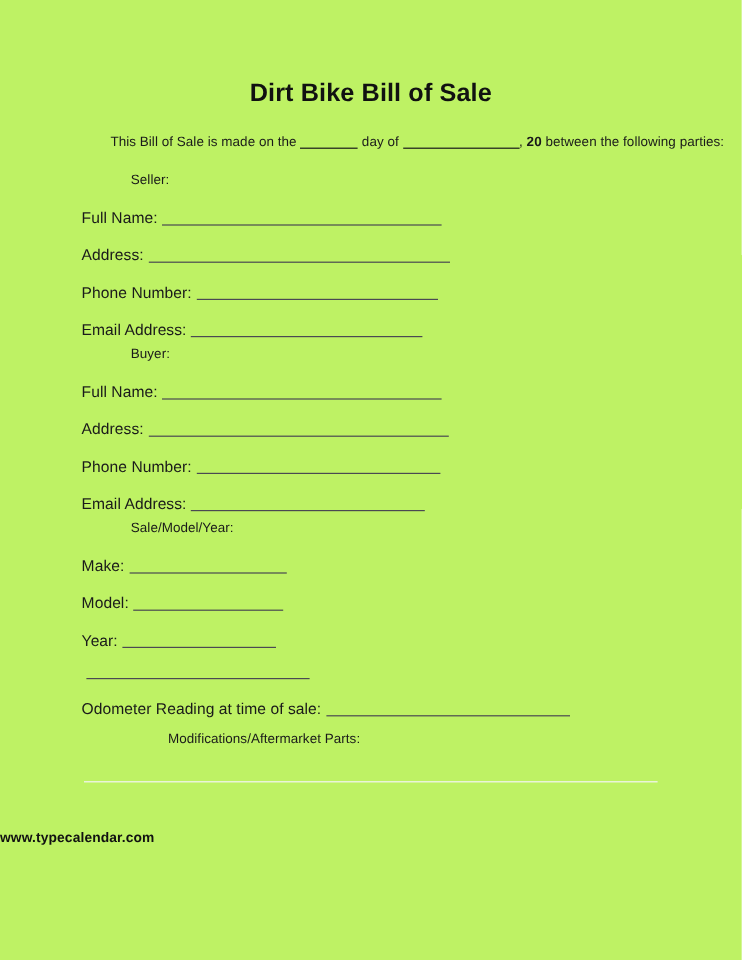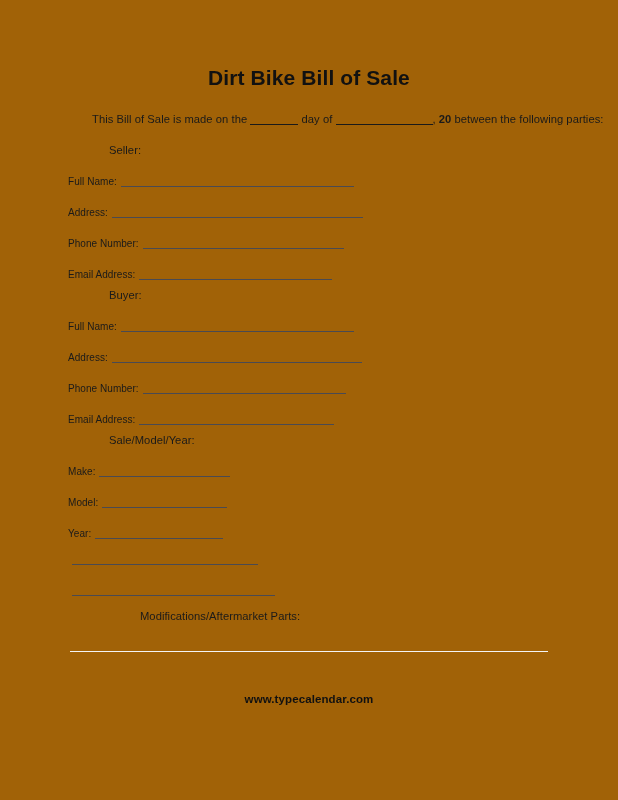--- a/index.html
+++ b/index.html
@@ -12,21 +12,21 @@
     height: 800px;
     position: relative;
     font-family: "Liberation Sans", sans-serif;
     color: #1a1a1a;
     overflow: hidden;
   }
 
   .page {
     position: absolute;
     inset: 0;
-    background: #a16207;
+    background: #bef264;
   }
 
   
   .doc-title {
     position: absolute;
     left: 0;
     right: 0;
     top: 66px;
     text-align: center;
     font-size: 21px;
@@ -55,21 +55,21 @@
     vertical-align: -2px;
     height: 9px;
   }
   .blank-short { width: 48px; }
   .blank-long  { width: 97px; }
 
   
   .field-row {
     position: absolute;
     left: 68px;
-    font-size: 10px;
+    font-size: 13px;
     color: #1a1a1a;
     white-space: nowrap;
     letter-spacing: 0.05px;
     line-height: 14px;
   }
   .field-row .lbl {
     display: inline-block;
     vertical-align: baseline;
   }
   .rule {
@@ -98,21 +98,20 @@
     width: 478px;
     top: 651px;
     height: 1px;
     background: #f4f4f5;
   }
   .footer-url {
     position: absolute;
     left: 0;
     right: 0;
     top: 693px;
-    text-align: center;
     font-size: 11.5px;
     font-weight: bold;
     color: #111111;
     letter-spacing: 0.1px;
   }
 </style>
 </head>
 <body>
 
 <div class="page">
@@ -176,21 +175,21 @@
 
   <div class="field-row" style="top:527px;">
     <span class="lbl">Year:</span><span class="rule" style="width:128px;"></span>
   </div>
 
   <div class="field-row" style="top:553px;">
     <span class="rule" style="width:186px;"></span>
   </div>
 
   <div class="field-row" style="top:584px;">
-    <span class="rule" style="width:203px;"></span>
+    <span class="lbl">Odometer Reading at time of sale:</span><span class="rule" style="width:203px;"></span>
   </div>
 
   <div class="section-head" style="top:610px;padding-left:31px;">Modifications/Aftermarket Parts:</div>
 
   <div class="footer-divider"></div>
 
   <div class="footer-url">www.typecalendar.com</div>
 
 </div>
 

